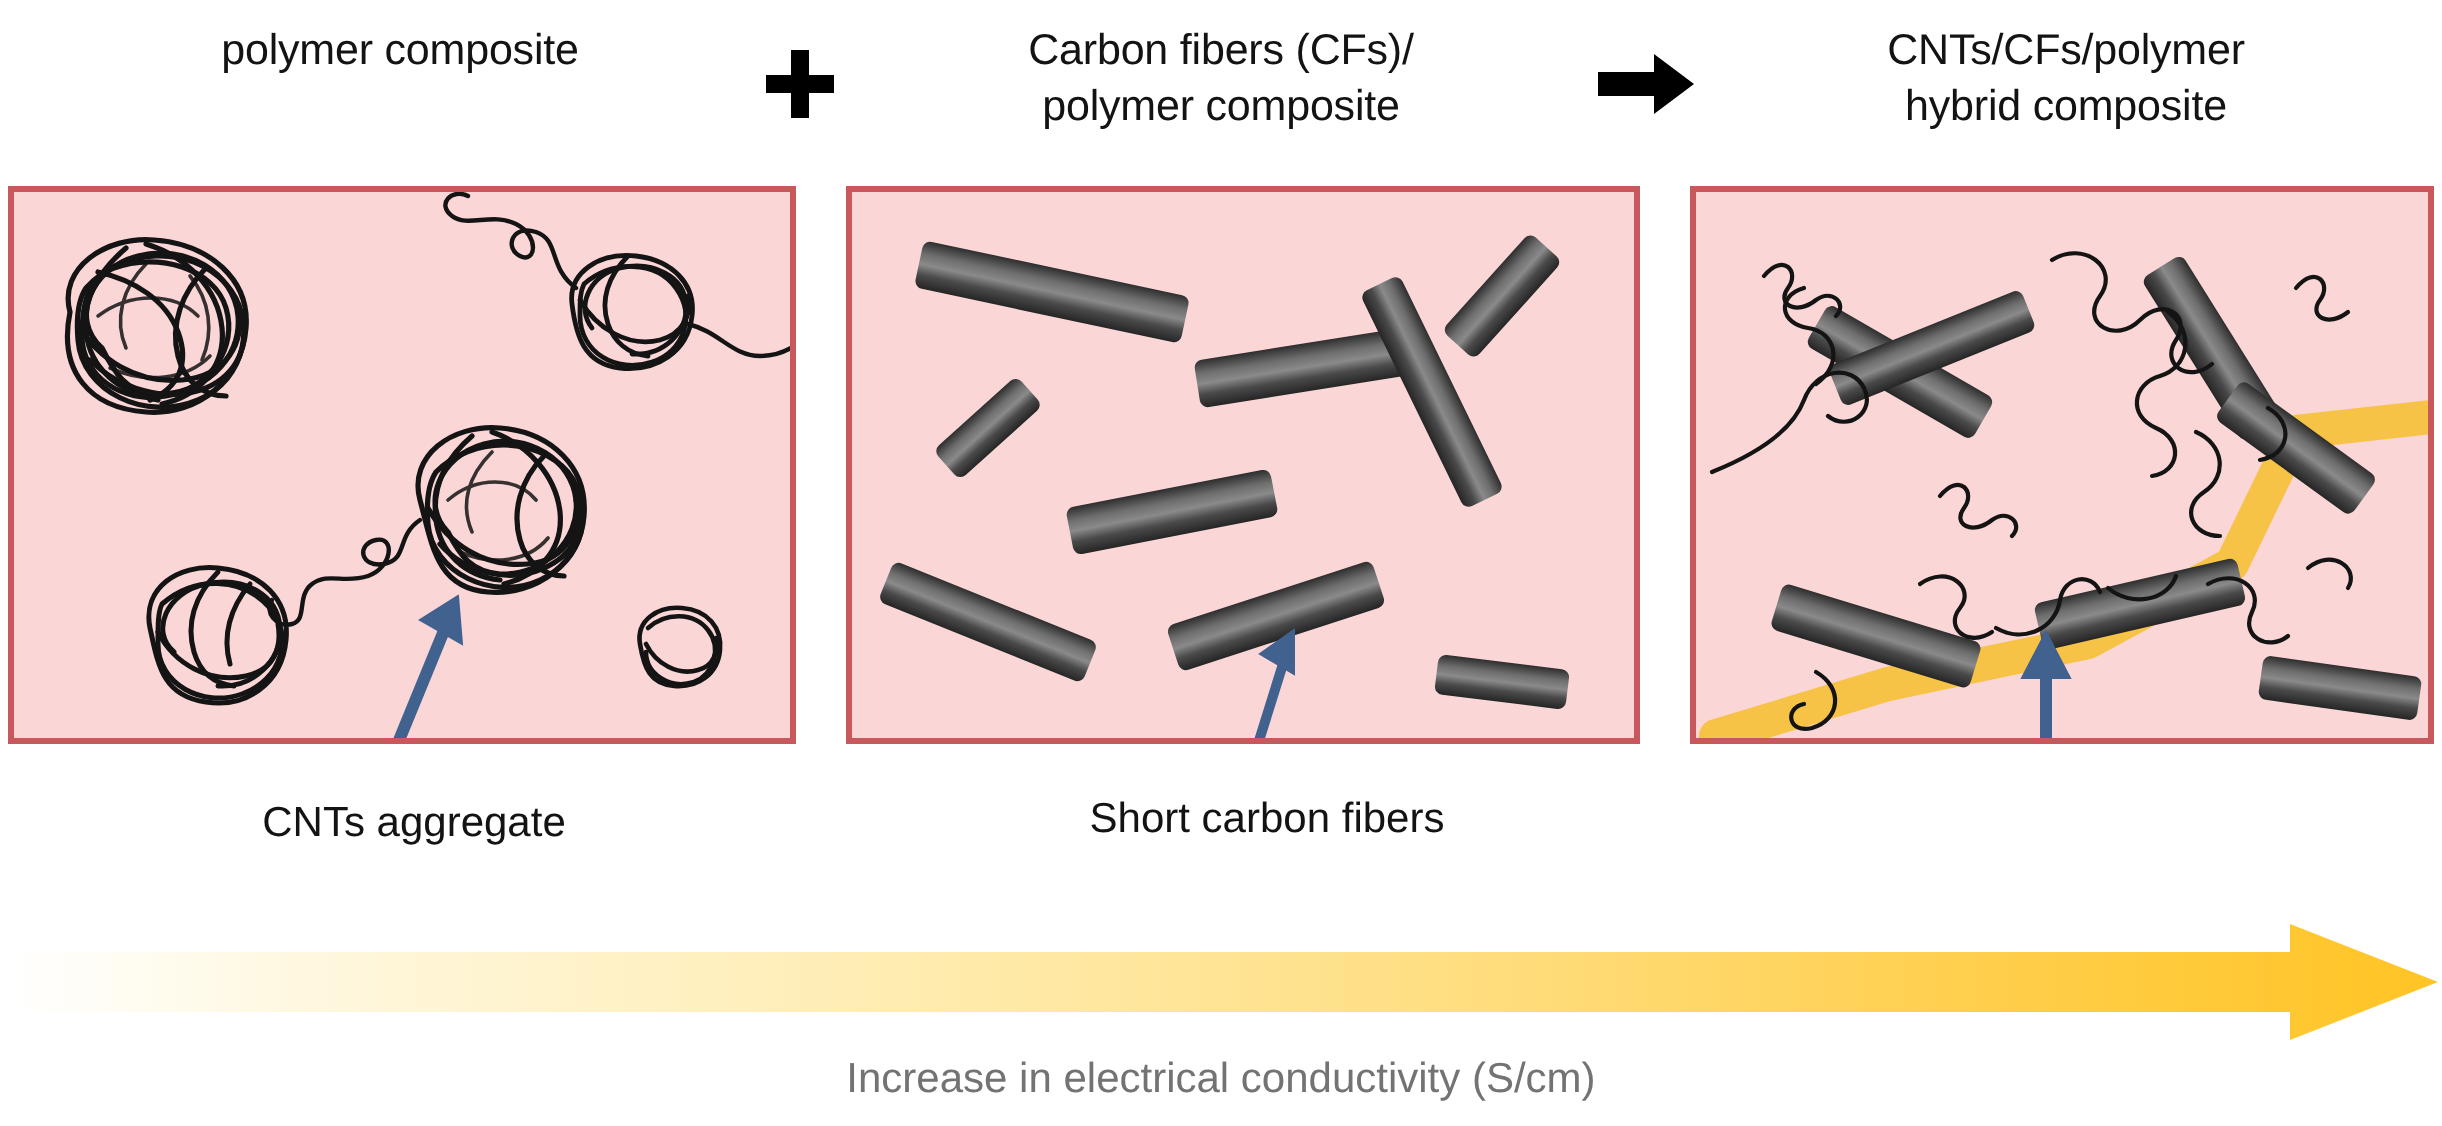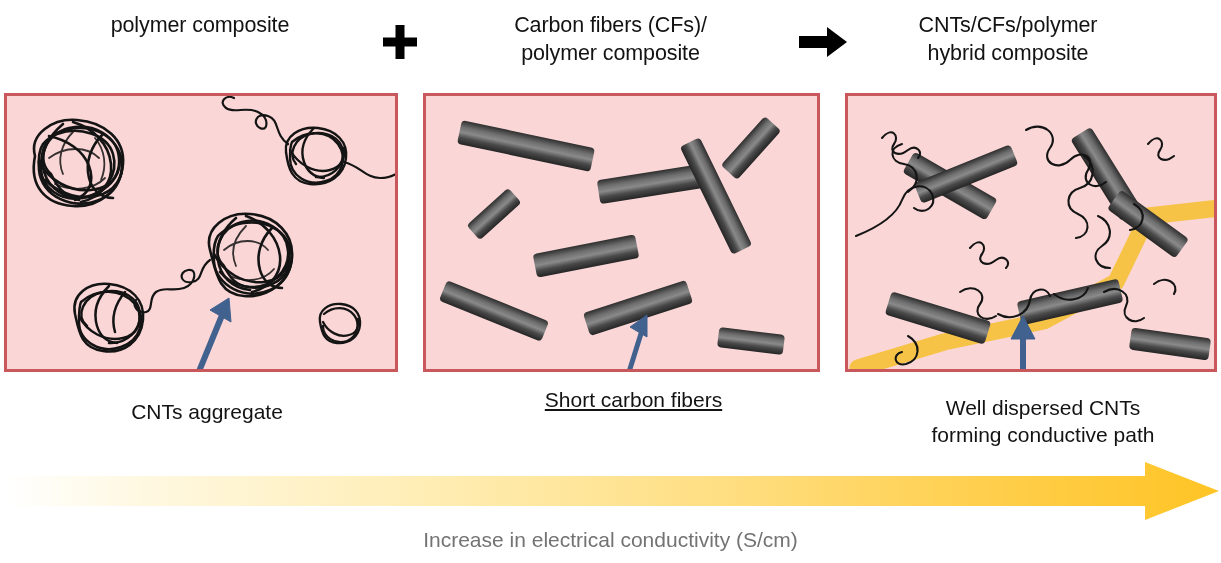--- a/index.html
+++ b/index.html
@@ -44,21 +44,21 @@
     <span class="l">Carbon fibers (CFs)/</span>
     <span class="l">polymer composite</span>
   </div>
 
   <div class="sym" style="left:795px;top:20px;width:56px;height:44px;">
     <svg width="52" height="34" viewBox="0 0 52 34" aria-hidden="true">
       <path d="M2 11 H30 V2 L50 17 L30 32 V23 H2 Z" fill="#000"></path>
     </svg>
   </div>
 
-  <div class="hdr" style="left:820px;top:12px;width:376px;">
+  <div class="hdr" style="left:845px;top:12px;width:376px;">
     <span class="l">CNTs/CFs/polymer</span>
     <span class="l">hybrid composite</span>
   </div>
 
   <div class="panel" style="left:4px;top:93px;width:394px;height:279px;">
     <svg width="394" height="279" viewBox="0 0 394 279" aria-hidden="true">
       <defs>
         <g id="agg-unit">
           <path d="M0,-30 C22,-34 40,-18 38,2 C36,24 16,36 -5,33 C-28,30 -40,12 -36,-8 C-32,-28 -16,-27 0,-30 Z"></path>
         </g>
@@ -267,28 +267,24 @@
         <line x1="175" y1="290" x2="175" y2="232" stroke-width="6" stroke-linecap="round"></line>
         <path d="M175,220 L187,243 L163,243 Z"></path>
       </g>
     </svg>
   </div>
 
   <div class="cap" style="left:0px;top:398px;width:390px;">
     <span class="l">CNTs aggregate</span>
   </div>
 
-  <div class="cap" style="left:423px;top:386px;width:397px;text-decoration:underline;">
+  <div class="cap" style="left:423px;top:396px;width:397px;">
     <span class="l">Short carbon fibers</span>
   </div>
 
-  <div class="cap" style="left:845px;top:394px;width:372px;">
-    <span class="l">Well dispersed CNTs</span>
-    <span class="l">forming conductive path</span>
-  </div>
 
   <div class="bigarrow" style="left:0px;top:460px;width:1221px;height:62px;">
     <svg width="1221" height="62" viewBox="0 0 1221 62" aria-hidden="true">
       <defs>
         <linearGradient id="gradArrow" x1="0" y1="0" x2="1" y2="0">
           <stop offset="0%" stop-color="#FFFFFF"></stop>
           <stop offset="12%" stop-color="#FFF8E0"></stop>
           <stop offset="35%" stop-color="#FFEDB4"></stop>
           <stop offset="60%" stop-color="#FFDE80"></stop>
           <stop offset="82%" stop-color="#FFCE4A"></stop>

